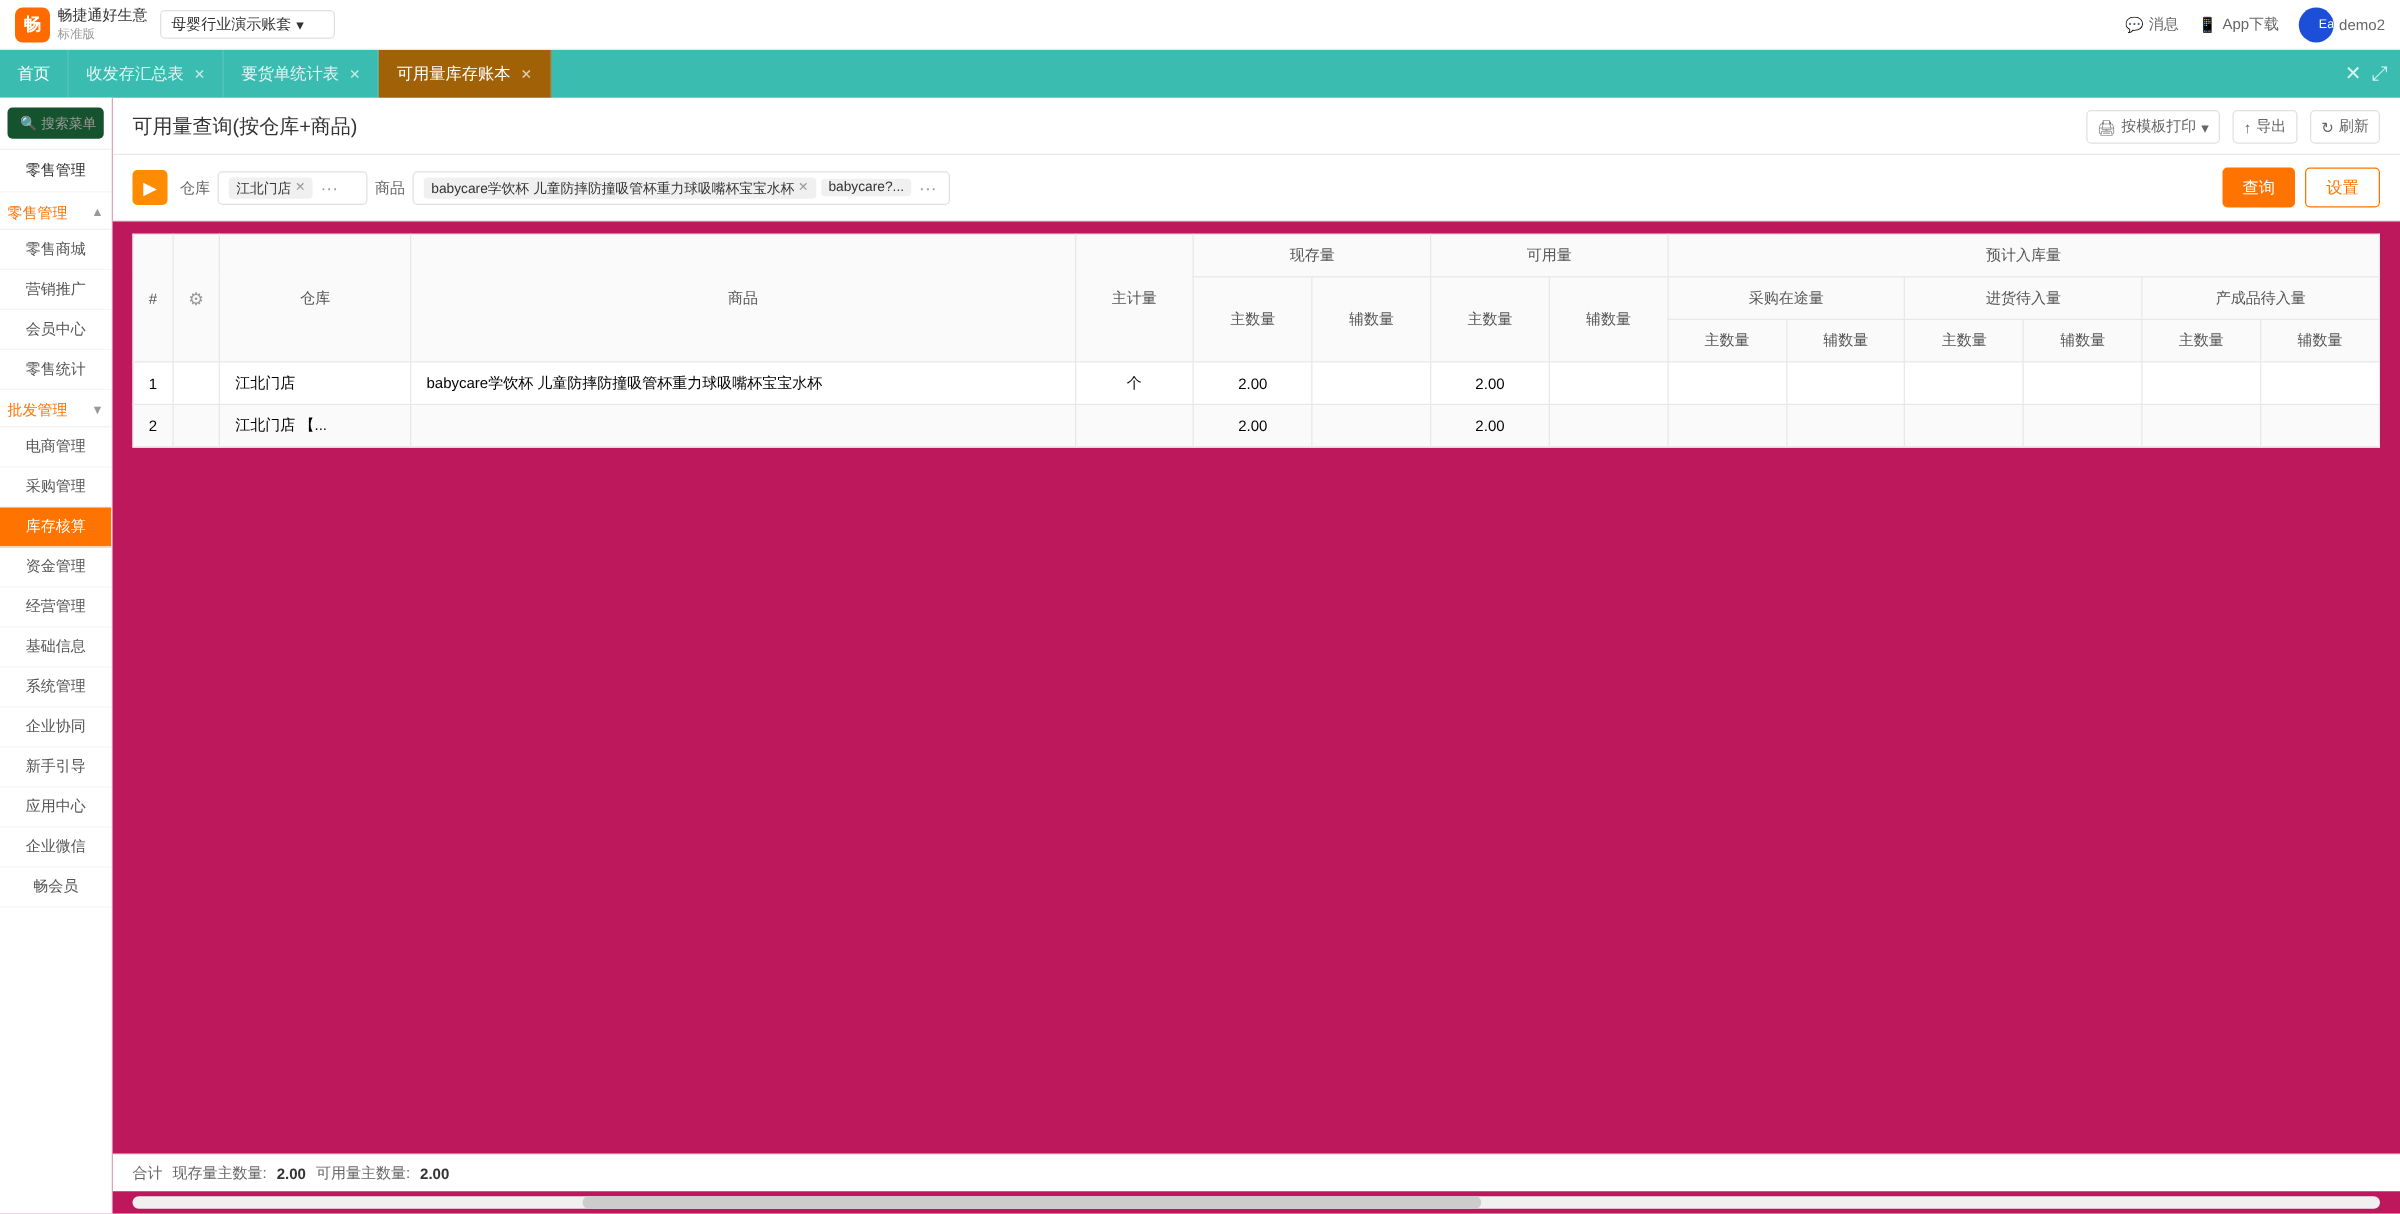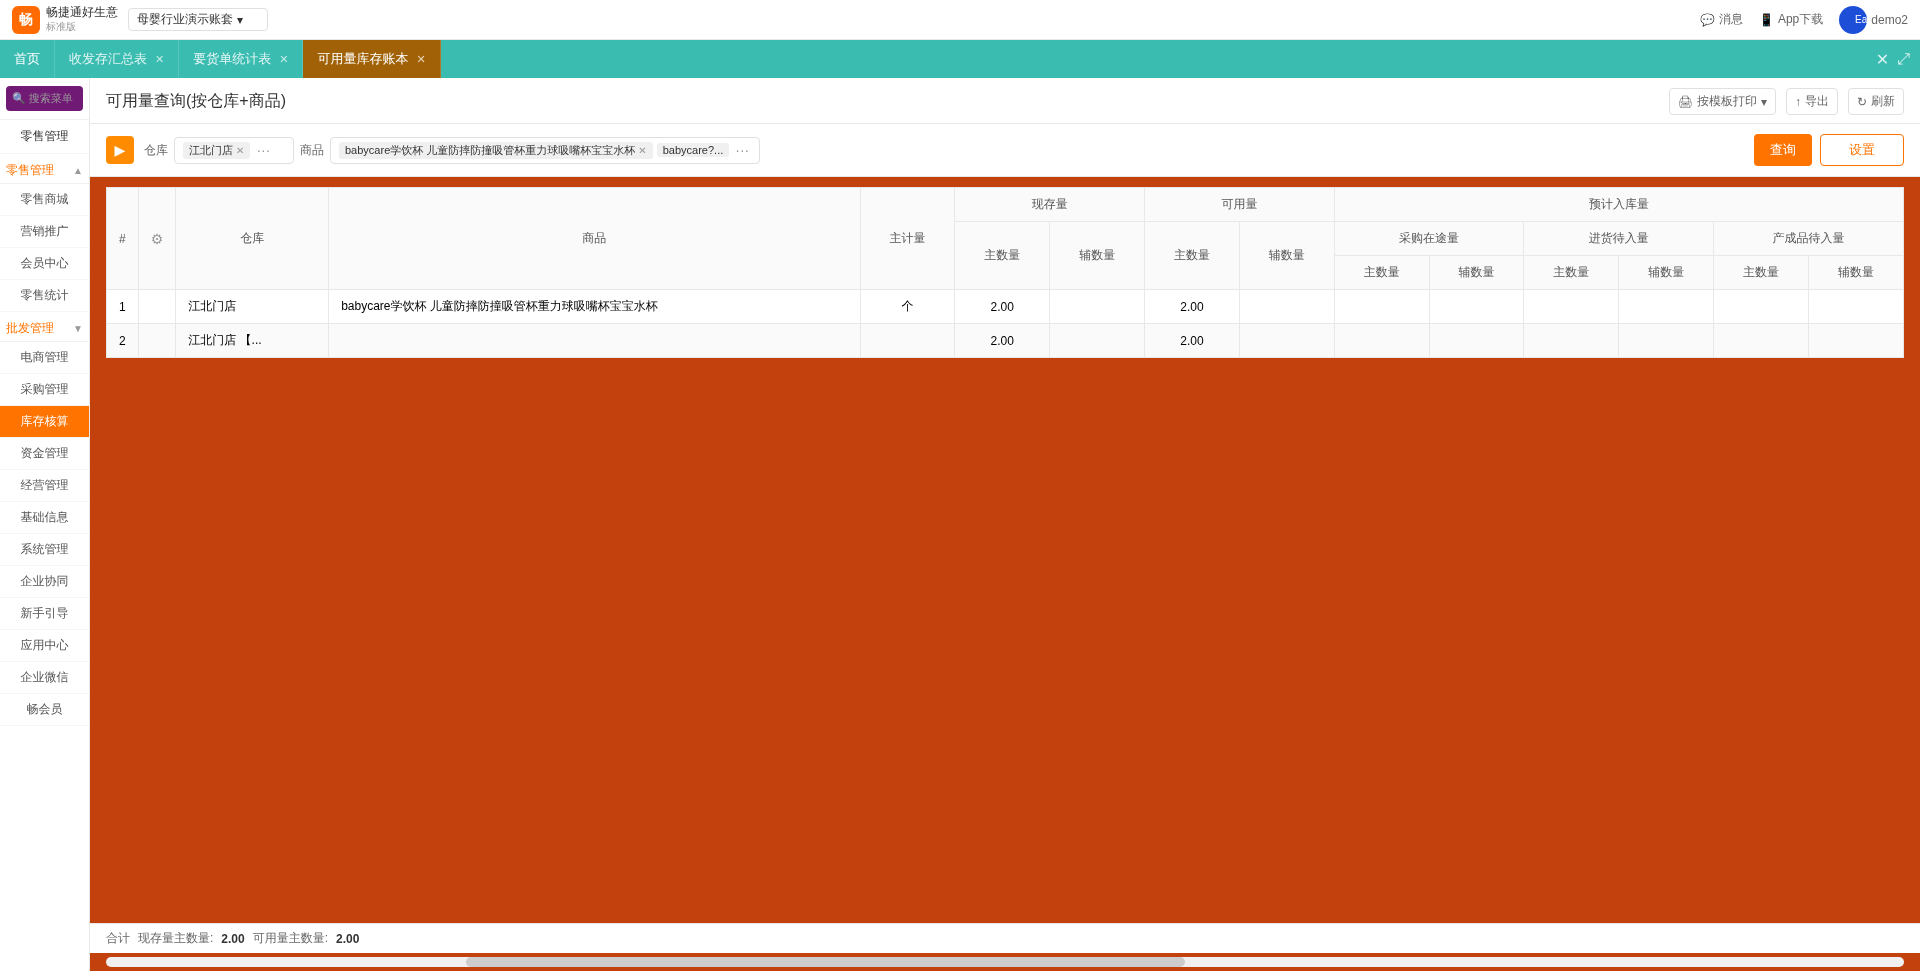--- a/index.html
+++ b/index.html
@@ -74,28 +74,28 @@
       flex-direction: column;
       flex-shrink: 0;
       overflow-y: auto;
     }
     .sidebar-search {
       padding: 8px 6px;
       border-bottom: 1px solid #f0f0f0;
     }
     .sidebar-search-btn {
       width: 100%;
-      background: #701a75;
+      background: #14532d;
       border: none;
       border-radius: 4px;
       padding: 5px 6px;
       font-size: 11px;
       color: #999;
       cursor: pointer;
-      text-align: left;
+      text-align: right;
     }
     .sidebar-nav-item {
       padding: 8px 6px;
       font-size: 12px;
       color: #333;
       cursor: pointer;
       text-align: center;
       border-bottom: 1px solid #f5f5f5;
     }
     .sidebar-section {
@@ -126,21 +126,21 @@
       cursor: pointer;
       border-bottom: 1px solid #f5f5f5;
     }
 
     
     .content-area {
       flex: 1;
       display: flex;
       flex-direction: column;
       overflow: hidden;
-      background: #c2410c;
+      background: #be185d;
     }
 
     .page-header {
       background: #fff;
       padding: 10px 16px 8px;
       border-bottom: 1px solid #e8e8e8;
       display: flex;
       align-items: center;
       justify-content: space-between;
       flex-shrink: 0;
@@ -190,21 +190,21 @@
     .filter-dots { color: #999; font-size: 14px; cursor: pointer; padding: 0 2px; }
     .filter-right { display: flex; gap: 8px; flex-shrink: 0; }
     .btn-query {
       background: #ff7300; color: white;
       border: none; border-radius: 4px;
       padding: 6px 16px; font-size: 13px; cursor: pointer;
     }
     .btn-setting {
       background: #fff; color: #ff7300;
       border: 1px solid #ff7300; border-radius: 4px;
-      padding: 6px 28px; font-size: 13px; cursor: pointer;
+      padding: 6px 16px; font-size: 13px; cursor: pointer;
     }
 
     
     .table-container {
       flex: 1;
       overflow: auto;
       padding: 10px 16px;
     }
     .data-table {
       width: 100%;

